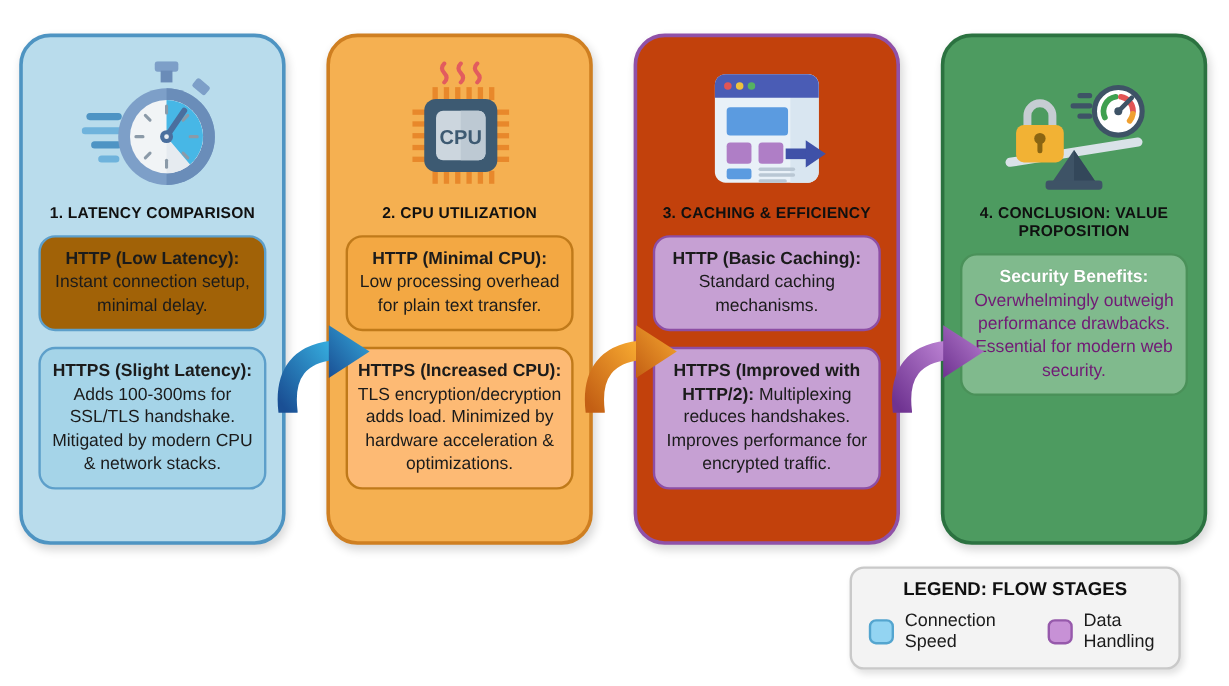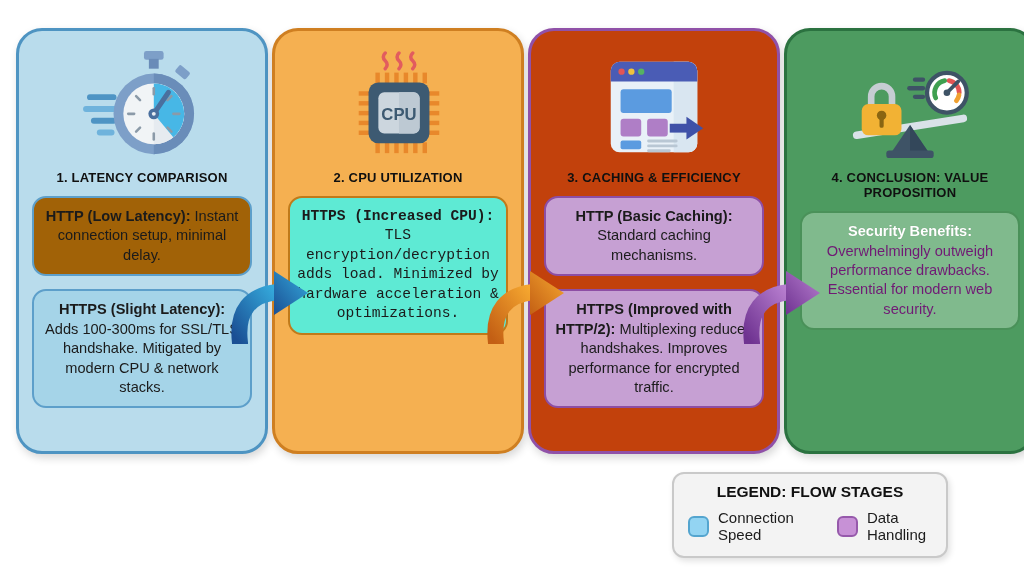--- a/index.html
+++ b/index.html
@@ -1,36 +1,36 @@
 <!DOCTYPE html>
 <html><head>
 <meta charset="utf-8">
 <style>
   html,body{margin:0;padding:0;}
   body{font-family:"Liberation Sans","DejaVu Sans",sans-serif;background:#ffffff;}
   #canvas{position:relative;width:1024px;height:572px;background:#ffffff;overflow:hidden;}
 
-  .stage{position:absolute;top:28px;width:252px;height:426px;border:3px solid;border-radius:26px;
+  .stage{position:absolute;top:28px;width:222px;height:426px;border:3px solid;border-radius:26px;
          box-sizing:border-box;display:flex;flex-direction:column;align-items:center;
          padding:8px 13px 6px;box-shadow:2px 4px 8px rgba(0,0,0,.16);}
   #card0{left:16px}#card1{left:272px}#card2{left:528px}#card3{left:784px}
 
   .icon-wrap{height:122px;display:flex;align-items:flex-end;justify-content:center;flex:0 0 auto;}
   .card-title{font-size:13px;font-weight:bold;text-align:center;line-height:1.16;margin:9px 0 11px;
               color:#101010;letter-spacing:.2px;}
   .box{width:100%;border:2px solid;border-radius:14px;padding:9px 7px;margin-bottom:13px;
        box-sizing:border-box;flex:0 0 auto;display:flex;align-items:center;justify-content:center;}
   .box-text{margin:0;font-size:14.6px;line-height:1.33;text-align:center;color:#1b1b1b;}
   .box-text b{font-weight:bold;}
   #card3 .box-text b{text-shadow:0 0 1px rgba(0,0,0,.2);}
 
   .flow-arrow{position:absolute;top:246px;width:82px;height:98px;z-index:6;}
   #arrow0{left:227px}#arrow1{left:483px}#arrow2{left:739px}
 
-  .legend{position:absolute;left:672px;top:472px;width:276px;height:86px;background:#f3f3f3;
+  .legend{position:absolute;left:708px;top:472px;width:276px;height:86px;background:#f3f3f3;
           border:2px solid #c9c9c9;border-radius:12px;padding:9px 14px 6px;box-sizing:border-box;
           box-shadow:2px 3px 6px rgba(0,0,0,.12);}
   .legend-title{font-size:15.5px;font-weight:bold;text-align:center;margin:0 0 8px;color:#101010;}
   .legend-grid{display:grid;grid-template-columns:1.05fr 1fr;row-gap:8px;column-gap:6px;gap:43px;}
   .legend-item{display:flex;align-items:center;gap:9px;font-size:15px;color:#1b1b1b;}
   .swatch{width:21px;height:21px;border-radius:6px;border:2px solid;box-sizing:border-box;flex:0 0 auto;}
 </style>
 </head>
 <body>
 
@@ -115,21 +115,27 @@
             <rect x="91" y="71" width="11" height="4.5"></rect>
           <rect x="91" y="81" width="11" height="4.5"></rect>
         </g>
         <rect x="30" y="32" width="62" height="62" rx="10" fill="#3d5a72"></rect>
         <rect x="40" y="42" width="42" height="42" rx="6" fill="#ccd6de"></rect>
         <path d="M61,42 h15 a6,6 0 0 1 6,6 v30 a6,6 0 0 1 -6,6 h-15 Z" fill="#bdc9d3"></path>
         <text x="61" y="70" font-size="17" font-weight="bold" fill="#3d5a72" text-anchor="middle">CPU</text>
       </svg>
     </div>
     <h2 class="card-title">2. CPU UTILIZATION</h2>
-    <div class="box" style="background-color: #5eead4; border-color: rgb(192, 122, 26); font-family: Liberation Mono, monospace;">
+    <div class="box" style="background-color: rgb(243, 168, 67); border-color: rgb(192, 122, 26);">
+      <p class="box-text">
+        <b style="color: rgb(27, 27, 27);">HTTP (Minimal CPU):</b>
+        <span style="color: rgb(27, 27, 27);">Low processing overhead for plain text transfer.</span>
+      </p>
+    </div>
+    <div class="box" style="background-color: #fdba74; border-color: rgb(192, 122, 26);">
       <p class="box-text">
         <b style="color: rgb(27, 27, 27);">HTTPS (Increased CPU):</b>
         <span style="color: rgb(27, 27, 27);">TLS encryption/decryption adds load. Minimized by hardware acceleration &amp; optimizations.</span>
       </p>
     </div>
   </section>
 
   <section class="stage" id="card2" style="background-color: #c2410c; border-color: rgb(144, 81, 168);">
     <div class="icon-wrap">
       <svg width="118" height="104" viewBox="0 0 120 104" aria-hidden="true">

